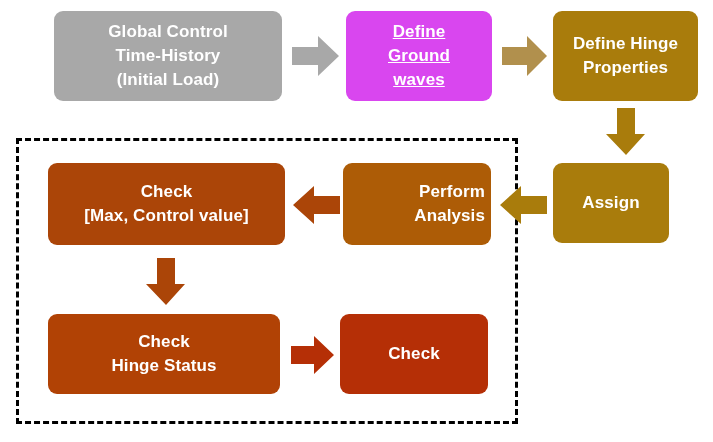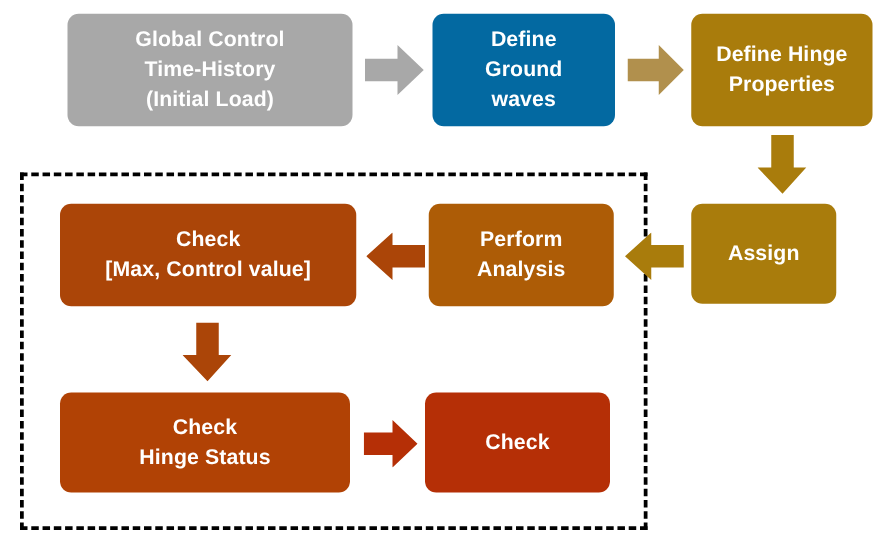--- a/index.html
+++ b/index.html
@@ -95,21 +95,21 @@
   <div class="box" id="box-global-control" style="background: rgb(168, 168, 168); color: rgb(255, 255, 255);">
     <span class="ln">Global Control</span>
     <span class="ln">Time-History</span>
     <span class="ln">(Initial Load)</span>
   </div>
 
   <svg class="arrow" style="left:292px; top:36px;" width="48" height="40" viewBox="0 0 48 40">
     <polygon points="0,11 26,11 26,0 47,20 26,40 26,29 0,29" fill="#a8a8a8"></polygon>
   </svg>
 
-  <div class="box" id="box-ground-waves" style="background: #0369a1; color: rgb(255, 255, 255);">
+  <div class="box" id="box-ground-waves" style="background: #d946ef; color: rgb(255, 255, 255); text-decoration: underline;">
     <span class="ln">Define</span>
     <span class="ln">Ground</span>
     <span class="ln">waves</span>
   </div>
 
   <svg class="arrow" style="left:502px; top:36px;" width="46" height="40" viewBox="0 0 46 40">
     <polygon points="0,11 25,11 25,0 45,20 25,40 25,29 0,29" fill="#b1904d"></polygon>
   </svg>
 
   <div class="box" id="box-hinge-properties" style="background: rgb(169, 124, 12); color: rgb(255, 255, 255);">
@@ -122,21 +122,21 @@
   </svg>
 
   <div class="box" id="box-assign-hinges" style="background: rgb(169, 124, 12); color: rgb(255, 255, 255);">
     <span class="ln">Assign</span>
   </div>
 
   <svg class="arrow" style="left:500px; top:186px;" width="48" height="38" viewBox="0 0 48 38">
     <polygon points="47,10 21,10 21,0 0,19 21,38 21,28 47,28" fill="#a97c0c"></polygon>
   </svg>
 
-  <div class="box" id="box-perform-analysis" style="background: rgb(173, 92, 6); color: rgb(255, 255, 255);">
+  <div class="box" id="box-perform-analysis" style="background: rgb(173, 92, 6); color: rgb(255, 255, 255); align-items: flex-end;">
     <span class="ln">Perform</span>
     <span class="ln">Analysis</span>
   </div>
 
   <svg class="arrow" style="left:293px; top:186px;" width="48" height="38" viewBox="0 0 48 38">
     <polygon points="47,10 21,10 21,0 0,19 21,38 21,28 47,28" fill="#ab4508"></polygon>
   </svg>
 
   <div class="box" id="box-member-result" style="background: rgb(171, 69, 8); color: rgb(255, 255, 255);">
     <span class="ln">Check</span>

